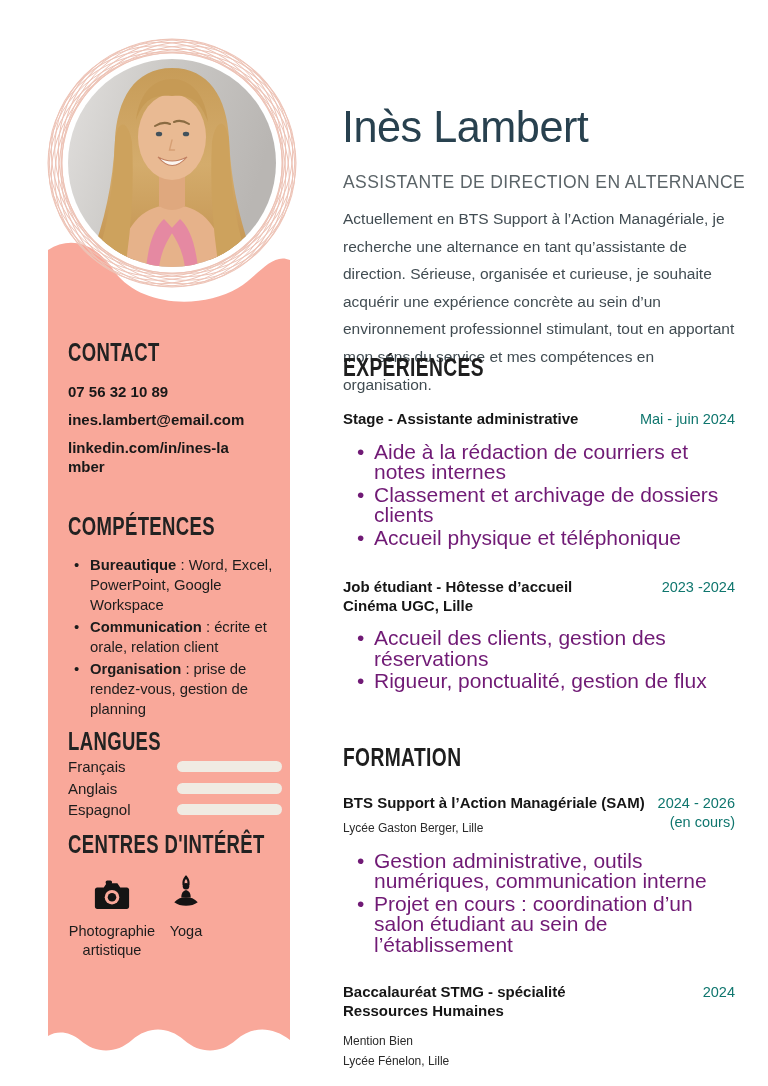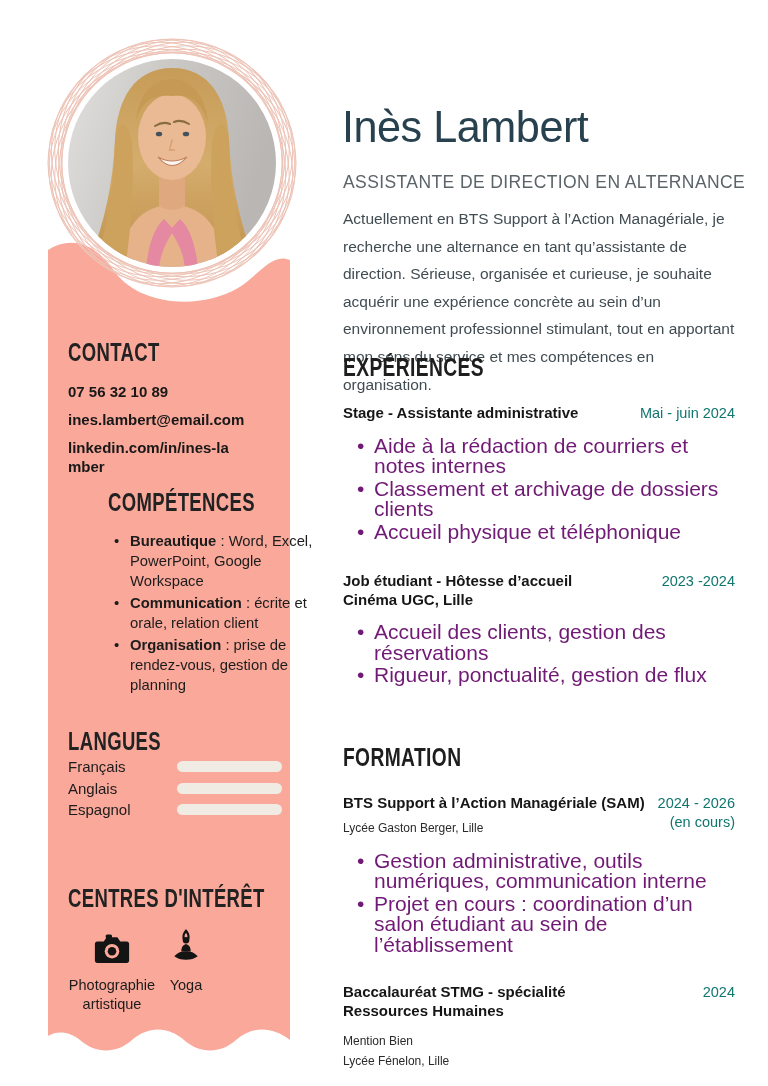--- a/index.html
+++ b/index.html
@@ -132,21 +132,21 @@
     </g>
   </svg>
 
   <div class="side-sec" style="top:338px;">
     <span class="side-head">CONTACT</span>
     <div class="contact-line" style="margin-top:15px;">07 56 32 10 89</div>
     <div class="contact-line">ines.lambert@email.com</div>
     <div class="contact-line linkedin">linkedin.com/in/ines-lamber</div>
   </div>
 
-  <div class="side-sec" style="top:488px;margin-left:40px;">
+  <div class="side-sec" style="top:512px;">
     <span class="side-head">COMPÉTENCES</span>
     <ul class="skill-list">
       <li><b>Bureautique</b><span> : Word, Excel, PowerPoint, Google Workspace</span></li>
       <li><b>Communication</b><span> : écrite et orale, relation client</span></li>
       <li><b>Organisation</b><span> : prise de rendez-vous, gestion de planning</span></li>
     </ul>
   </div>
 
   <div class="side-sec" style="top:727px;">
     <span class="side-head">LANGUES</span>
@@ -159,21 +159,21 @@
         <span class="lang-label">Anglais</span>
         <span class="bar-track"><span class="bar-fill" style="width: 81%;"></span></span>
       </div>
       <div class="lang-row">
         <span class="lang-label">Espagnol</span>
         <span class="bar-track"><span class="bar-fill" style="width: 63%;"></span></span>
       </div>
     </div>
   </div>
 
-  <div class="side-sec" style="top:884px;">
+  <div class="side-sec" style="top:830px;">
     <span class="side-head">CENTRES D'INTÉRÊT</span>
     <div class="interest-row">
       <div class="interest int-1">
         <span class="ic">
           <svg width="38" height="32" viewBox="0 0 24 20">
             <rect x="8" y="0.8" width="4" height="2.4" rx="1" fill="#141414"></rect>
             <path d="M8.6 2.6h6.8l1.8 2.6h4.1c.9 0 1.5.6 1.5 1.5v10.6c0 .9-.6 1.5-1.5 1.5H2.7c-.9 0-1.5-.6-1.5-1.5V6.7c0-.9.6-1.5 1.5-1.5h4.1l1.8-2.6z" fill="#141414"></path>
             <circle cx="12" cy="11.4" r="4.6" fill="#F9A89A"></circle>
             <circle cx="12" cy="11.4" r="2.7" fill="#141414"></circle>
           </svg>
@@ -196,21 +196,21 @@
   </div>
 
   <div class="main-col">
     <div class="person-name">Inès Lambert</div>
     <div class="person-role">ASSISTANTE DE DIRECTION EN ALTERNANCE</div>
     <div class="summary">Actuellement en BTS Support à l’Action Managériale, je recherche une alternance en tant qu’assistante de direction. Sérieuse, organisée et curieuse, je souhaite acquérir une expérience concrète au sein d’un environnement professionnel stimulant, tout en apportant mon sens du service et mes compétences en organisation.</div>
 
     <div class="sec" style="top:352px;">
       <span class="sec-head">EXPÉRIENCES</span>
 
-      <div style="margin-top:21px;">
+      <div style="margin-top:27px;">
         <div class="entry-head">
           <div class="entry-titles">
             <div>Stage  - Assistante administrative</div>
           </div>
           <div class="entry-date">Mai - juin 2024</div>
         </div>
         <ul class="entry-bullets">
           <li>Aide à la rédaction de courriers et notes internes</li>
           <li>Classement et archivage de dossiers clients</li>
           <li>Accueil physique et téléphonique</li>

